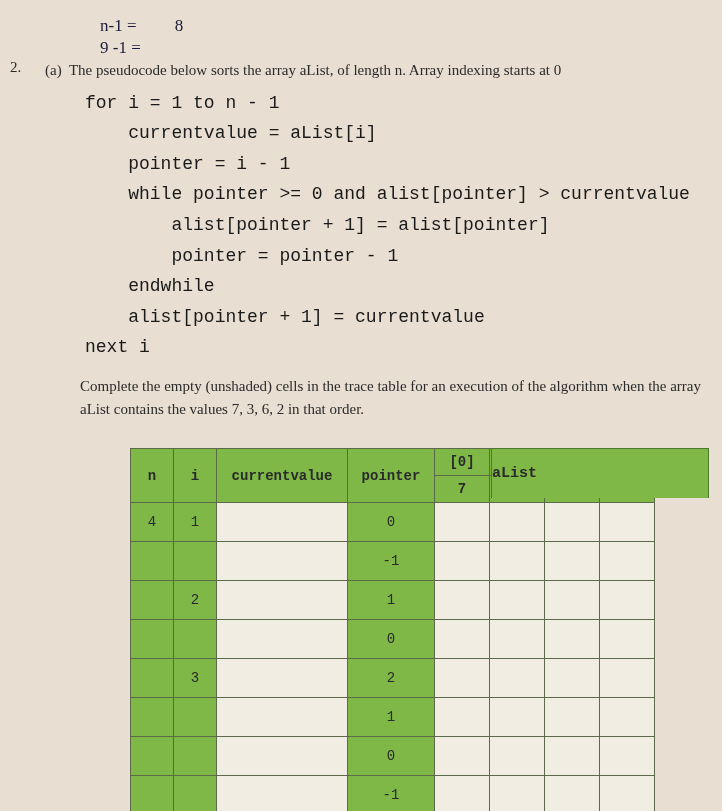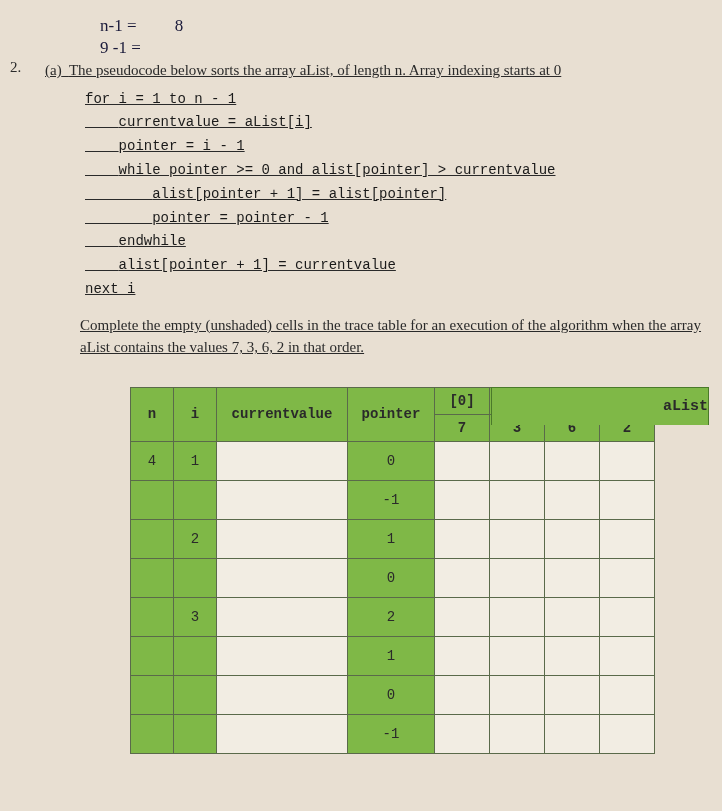--- a/index.html
+++ b/index.html
@@ -18,48 +18,47 @@
       font-size: 17px;
       line-height: 1.3;
     }
     .qnum {
       float: left;
       width: 30px;
       font-size: 15px;
     }
     .qpart {
       margin-left: 35px;
-      text-decoration: underline;
     }
     .qtext {
       line-height: 1.5;
       margin-bottom: 6px;
     }
     pre.code {
       font-family: 'Courier New', monospace;
-      font-size: 14px;
+      font-size: 18px;
       margin: 4px 0 4px 40px;
       line-height: 1.7;
       white-space: pre;
       color: #1a1a1a;
     }
     .instruction {
       margin: 12px 0 18px 35px;
       line-height: 1.5;
     }
     .table-wrap {
       margin-left: 120px;
       position: relative;
     }
     .alist-label {
       background: #7fb847;
-      text-align: right;
+      text-align: left;
       font-family: 'Courier New', monospace;
       font-weight: bold;
-      padding: 10px 0;
+      padding: 16px 0;
       position: absolute;
       right: 1px;
       top: 0;
       width: 216px;
       border: 1px solid #4a7a2a;
       border-bottom: none;
       font-size: 15px;
     }
     table {
       border-collapse: collapse;

